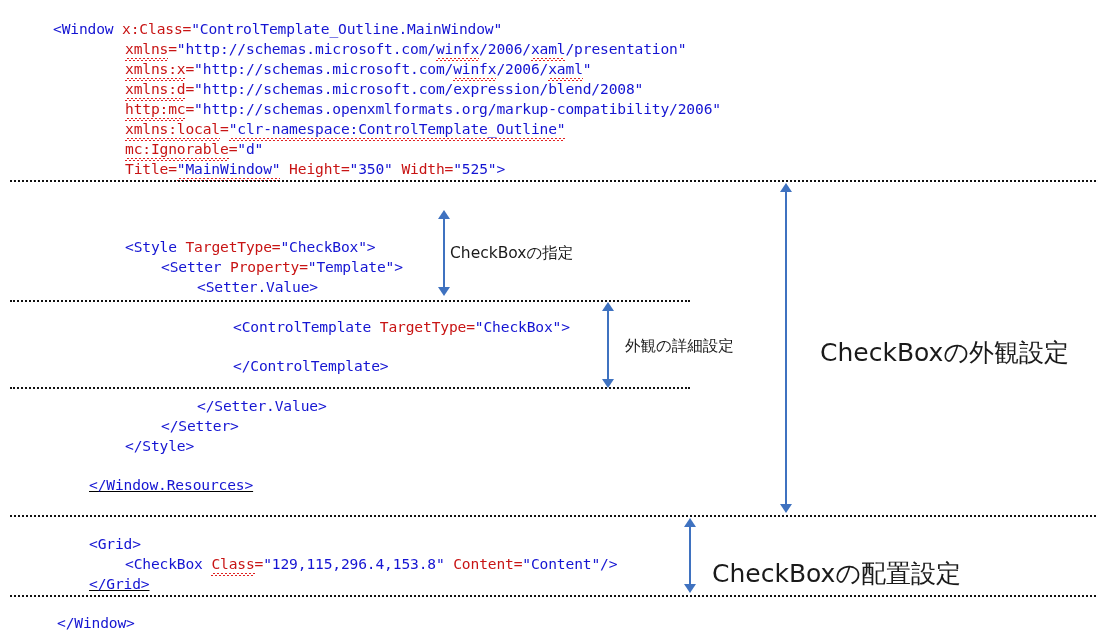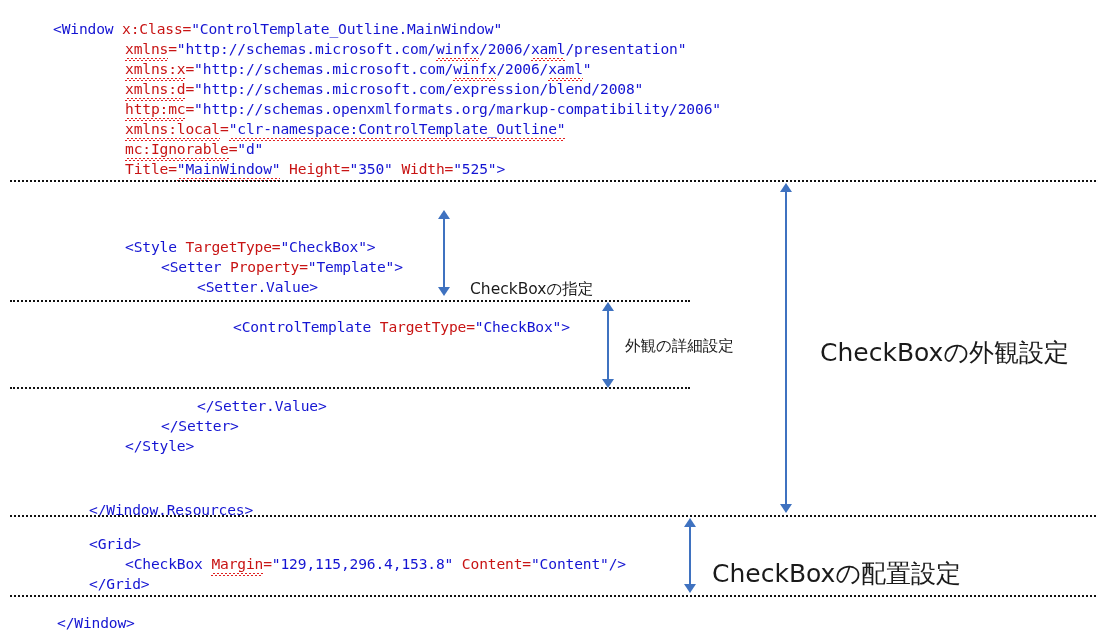--- a/index.html
+++ b/index.html
@@ -112,27 +112,28 @@
     <div class="code-line" style="left: 86px; top: 59px;"><span class="tok-attr"><span class="squig">xmlns:x</span></span><span class="tok-eq">=</span><span class="tok-val">"http://schemas.microsoft.com/</span><span class="tok-val"><span class="squig">winfx</span></span><span class="tok-val">/2006/</span><span class="tok-val"><span class="squig">xaml</span></span><span class="tok-val">"</span></div>
     <div class="code-line" style="left: 86px; top: 79px;"><span class="tok-attr"><span class="squig">xmlns:d</span></span><span class="tok-eq">=</span><span class="tok-val">"http://schemas.microsoft.com/expression/blend/2008"</span></div>
     <div class="code-line" style="left: 86px; top: 99px;"><span class="tok-attr"><span class="squig">http:mc</span></span><span class="tok-eq">=</span><span class="tok-val">"http://schemas.openxmlformats.org/markup-compatibility/2006"</span></div>
     <div class="code-line" style="left: 86px; top: 119px;"><span class="tok-attr"><span class="squig">xmlns:local</span></span><span class="tok-eq">=</span><span class="tok-val"><span class="squig">"clr-namespace:ControlTemplate_Outline"</span></span></div>
     <div class="code-line" style="left: 86px; top: 139px;"><span class="tok-attr"><span class="squig">mc:Ignorable</span></span><span class="tok-eq">=</span><span class="tok-val">"d"</span></div>
     <div class="code-line" style="left: 86px; top: 159px;"><span class="tok-attr">Title</span><span class="tok-eq">=</span><span class="tok-val"><span class="squig">"MainWindow"</span></span><span class="tok-val"> </span><span class="tok-attr">Height</span><span class="tok-eq">=</span><span class="tok-val">"350"</span><span class="tok-val"> </span><span class="tok-attr">Width</span><span class="tok-eq">=</span><span class="tok-val">"525"&gt;</span></div>
     <div class="code-line" style="left: 86px; top: 237px;"><span class="tok-tag">&lt;Style </span><span class="tok-attr">TargetType</span><span class="tok-eq">=</span><span class="tok-val">"CheckBox"&gt;</span></div>
     <div class="code-line" style="left: 122px; top: 257px;"><span class="tok-tag">&lt;Setter </span><span class="tok-attr">Property</span><span class="tok-eq">=</span><span class="tok-val">"Template"&gt;</span></div>
     <div class="code-line" style="left: 158px; top: 277px;"><span class="tok-tag">&lt;Setter.Value&gt;</span></div>
     <div class="code-line" style="left: 194px; top: 317px;"><span class="tok-tag">&lt;ControlTemplate </span><span class="tok-attr">TargetType</span><span class="tok-eq">=</span><span class="tok-val">"CheckBox"&gt;</span></div>
+    <div class="code-line" style="left: 194px; top: 356px;"><span class="tok-tag">&lt;/ControlTemplate&gt;</span></div>
     <div class="code-line" style="left: 158px; top: 396px;"><span class="tok-tag">&lt;/Setter.Value&gt;</span></div>
     <div class="code-line" style="left: 122px; top: 416px; text-align: center;"><span class="tok-tag">&lt;/Setter&gt;</span></div>
     <div class="code-line" style="left: 86px; top: 436px;"><span class="tok-tag">&lt;/Style&gt;</span></div>
-    <div class="code-line" style="left: 50px; top: 500px;"><span class="tok-tag">&lt;/Window.Resources&gt;</span></div>
+    <div class="code-line" style="left: 50px; top: 475px; text-decoration: underline;"><span class="tok-tag">&lt;/Window.Resources&gt;</span></div>
     <div class="code-line" style="left: 50px; top: 534px;"><span class="tok-tag">&lt;Grid&gt;</span></div>
-    <div class="code-line" style="left: 86px; top: 554px;"><span class="tok-tag">&lt;CheckBox </span><span class="tok-attr"><span class="squig">Margin</span></span><span class="tok-eq">=</span><span class="tok-val">"129,115,296.4,153.8"</span><span class="tok-val"> </span><span class="tok-attr">Content</span><span class="tok-eq">=</span><span class="tok-val">"Content"/&gt;</span></div>
-    <div class="code-line" style="left: 50px; top: 574px;"><span class="tok-tag">&lt;/Grid&gt;</span></div>
+    <div class="code-line" style="left: 86px; top: 554px;"><span class="tok-tag">&lt;CheckBox </span><span class="tok-attr"><span class="squig">Class</span></span><span class="tok-eq">=</span><span class="tok-val">"129,115,296.4,153.8"</span><span class="tok-val"> </span><span class="tok-attr">Content</span><span class="tok-eq">=</span><span class="tok-val">"Content"/&gt;</span></div>
+    <div class="code-line" style="left: 50px; top: 574px; text-decoration: underline;"><span class="tok-tag">&lt;/Grid&gt;</span></div>
     <div class="code-line" style="left: 18px; top: 613px;"><span class="tok-tag">&lt;/Window&gt;</span></div>
   </div>
 
 <div id="separator-layer">
     <div class="sep" style="left: 10px; top: 180px; width: 1086px;"></div>
     <div class="sep" style="left: 10px; top: 300px; width: 680px;"></div>
     <div class="sep" style="left: 10px; top: 387px; width: 680px;"></div>
     <div class="sep" style="left: 10px; top: 515px; width: 1086px;"></div>
     <div class="sep" style="left: 10px; top: 595px; width: 1086px;"></div>
   </div>
@@ -153,19 +154,19 @@
       <div class="head up"></div>
       <div class="head down"></div>
     </div>
     <div class="arrow" style="left: 683px; top: 518px; height: 75px;">
       <div class="shaft"></div>
       <div class="head up"></div>
       <div class="head down"></div>
     </div>
   </div>
 
-<div class="anno anno-sm" style="left:470px; top:243px;margin-top:36px;">CheckBoxの指定</div>
+<div class="anno anno-sm" style="left:450px; top:243px;">CheckBoxの指定</div>
 
 <div class="anno anno-sm" style="left:625px; top:336px;">外観の詳細設定</div>
 
 <div class="anno anno-lg" style="left:820px; top:336px;">CheckBoxの外観設定</div>
 
 <div class="anno anno-lg" style="left:712px; top:533px;margin-top:24px;">CheckBoxの配置設定</div>
 
 </body></html>

